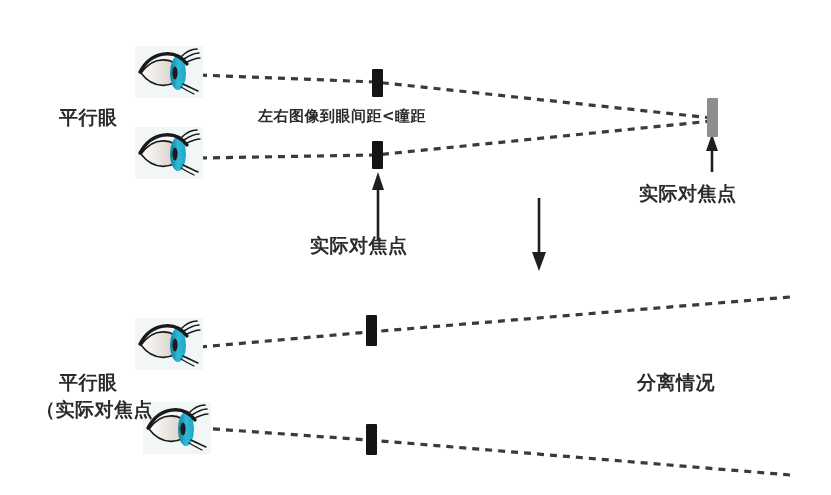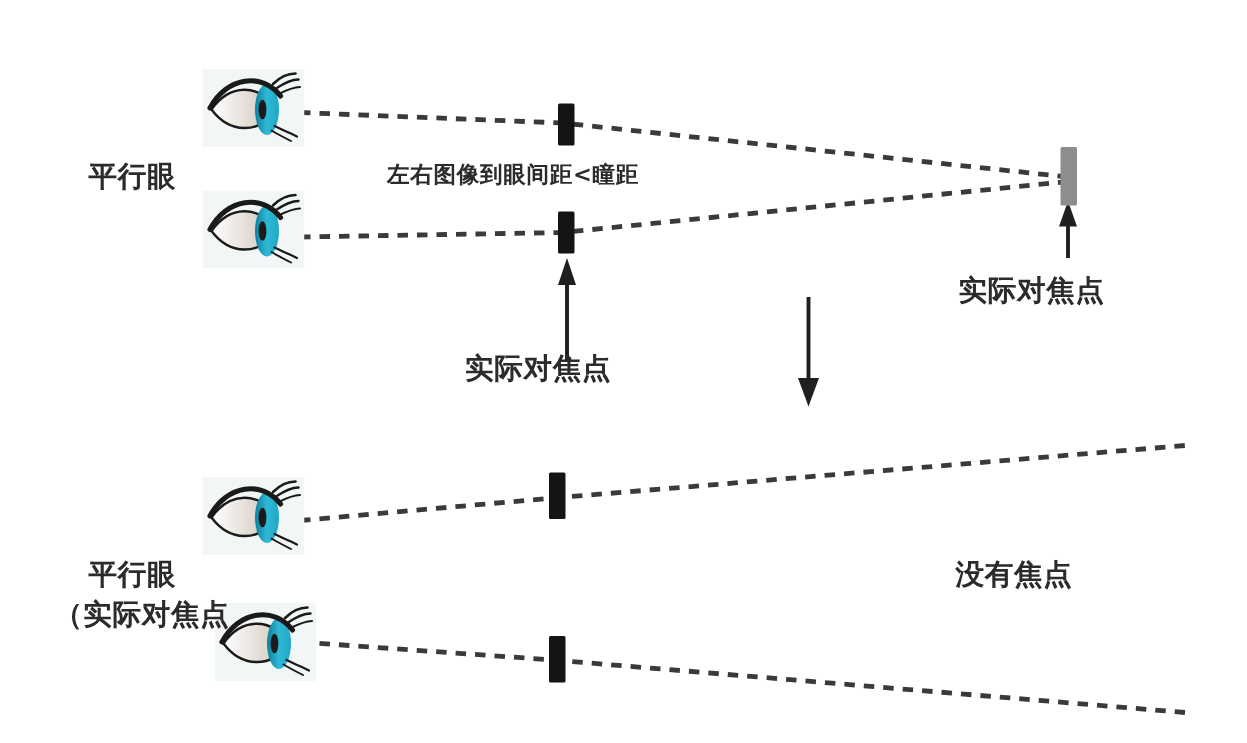--- a/index.html
+++ b/index.html
@@ -176,15 +176,15 @@
   </div>
 
   <div class="label label-big" style="left:59px; top:370px;">平行眼</div>
 
   <div class="label label-big" style="left:36px; top:397px;">（实际对焦点</div>
 
   <div class="bar" style="left:366px; top:315px; width:11px; height:31px;"></div>
   <div class="bar" style="left:366px; top:424px; width:11px; height:31px;"></div>
 
 
-  <div class="label label-big" style="left:637px; top:370px;">没有焦点</div>
+  <div class="label label-big" style="left:637px; top:370px;">分离情况</div>
 
 </div>
 
 </body></html>

